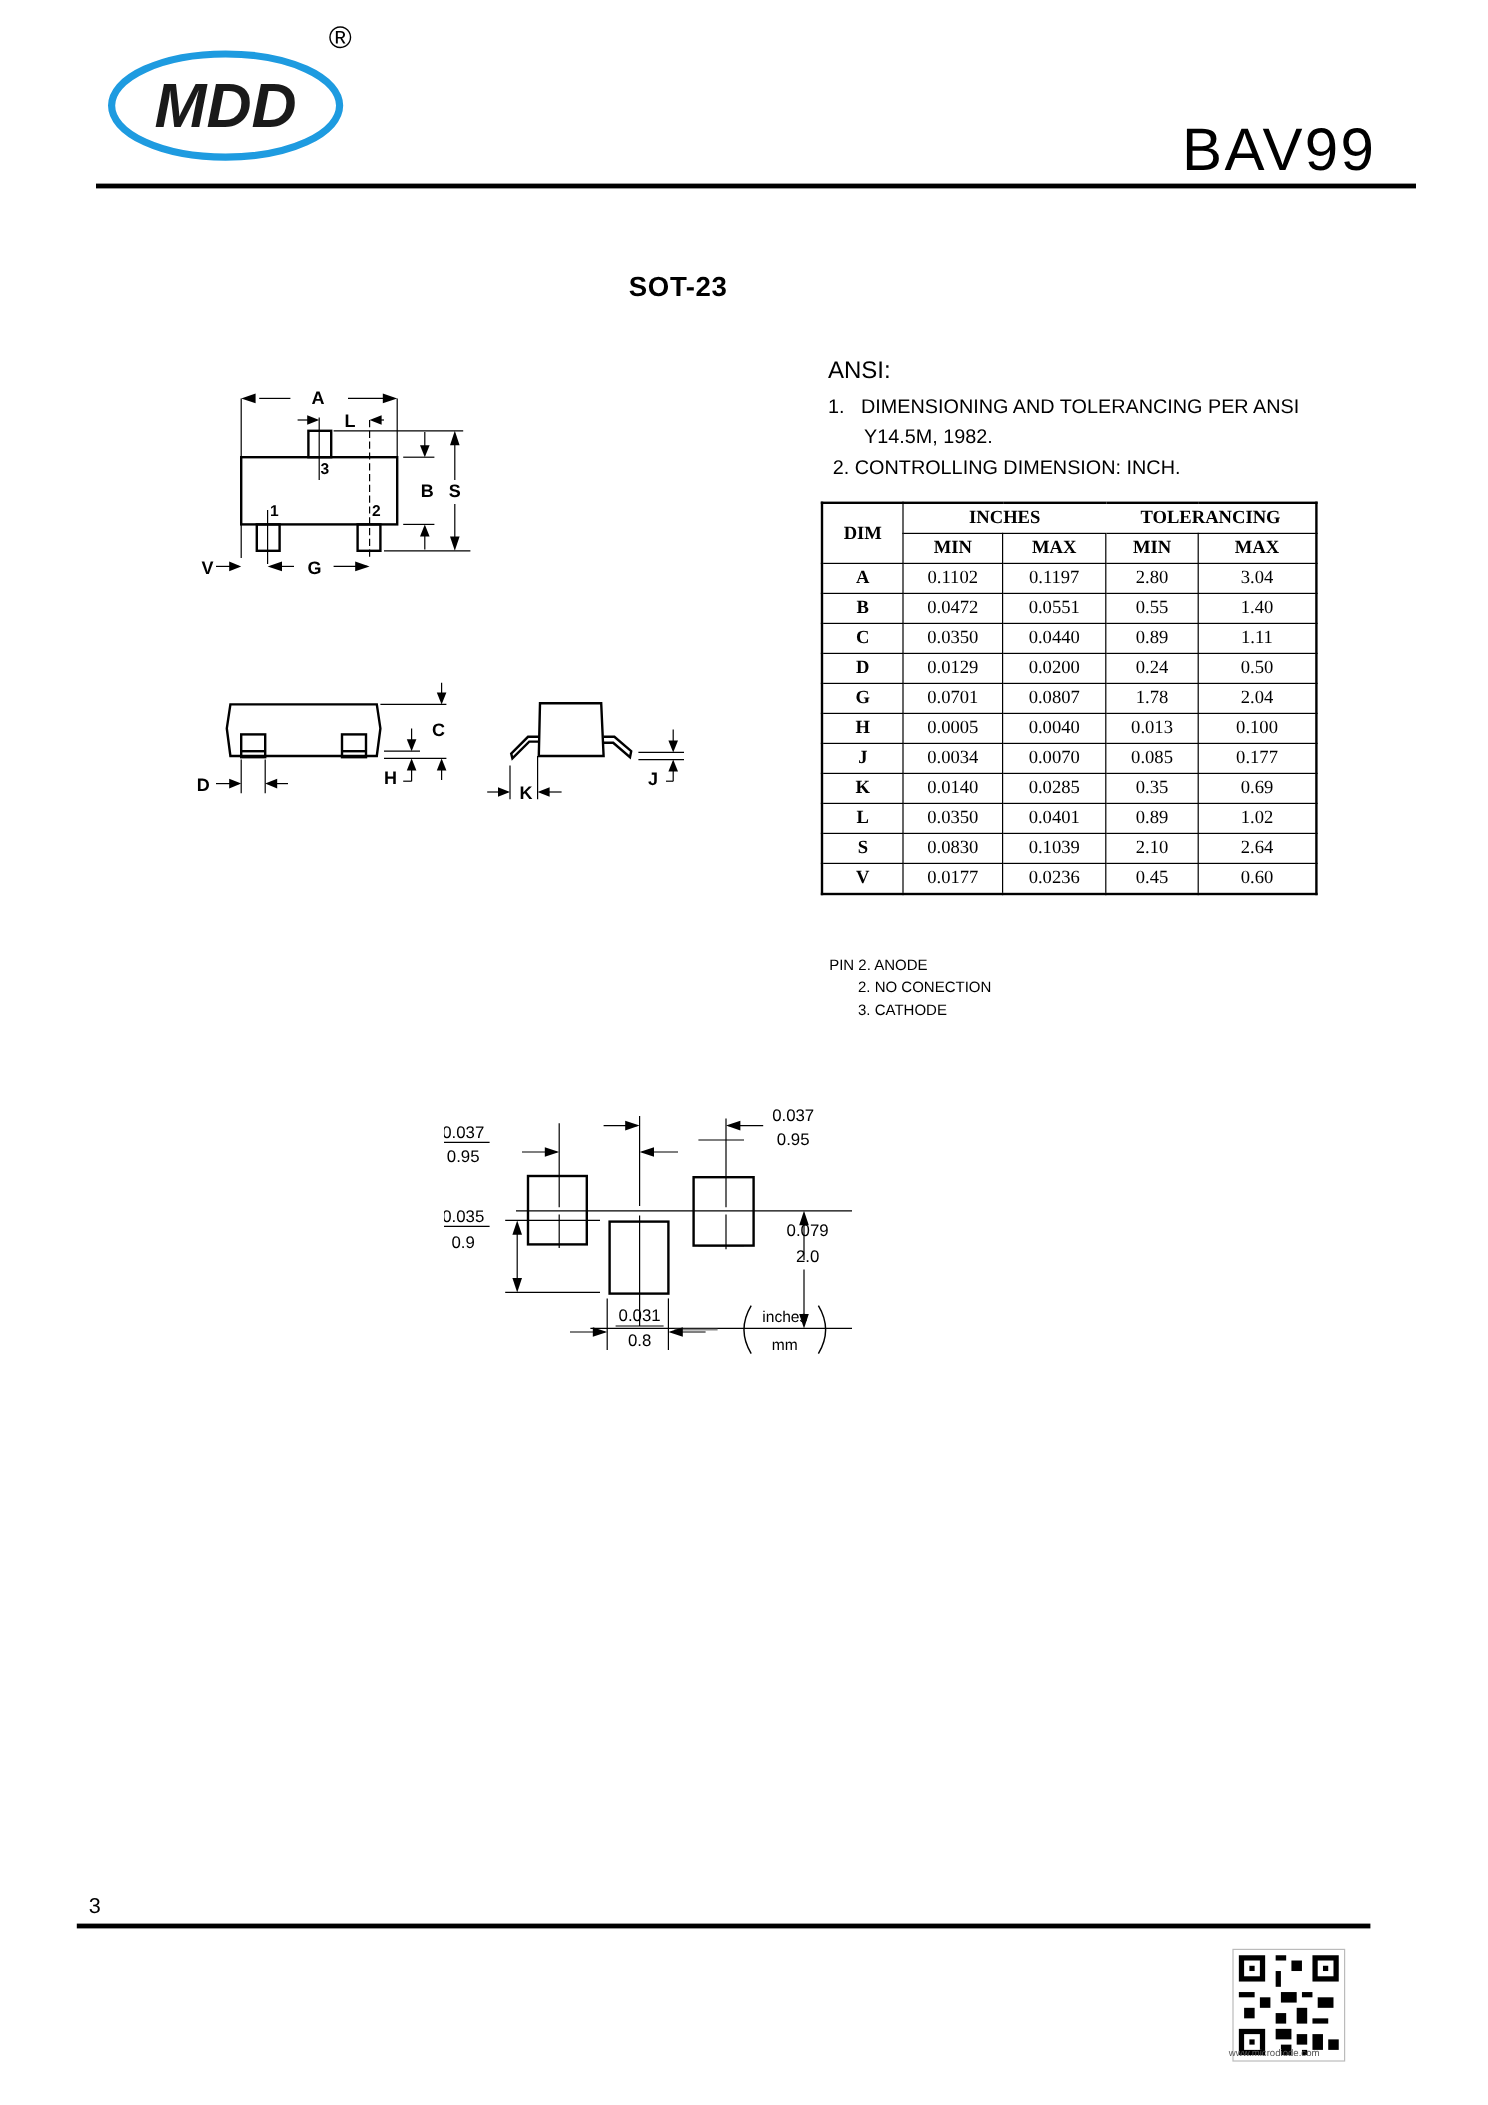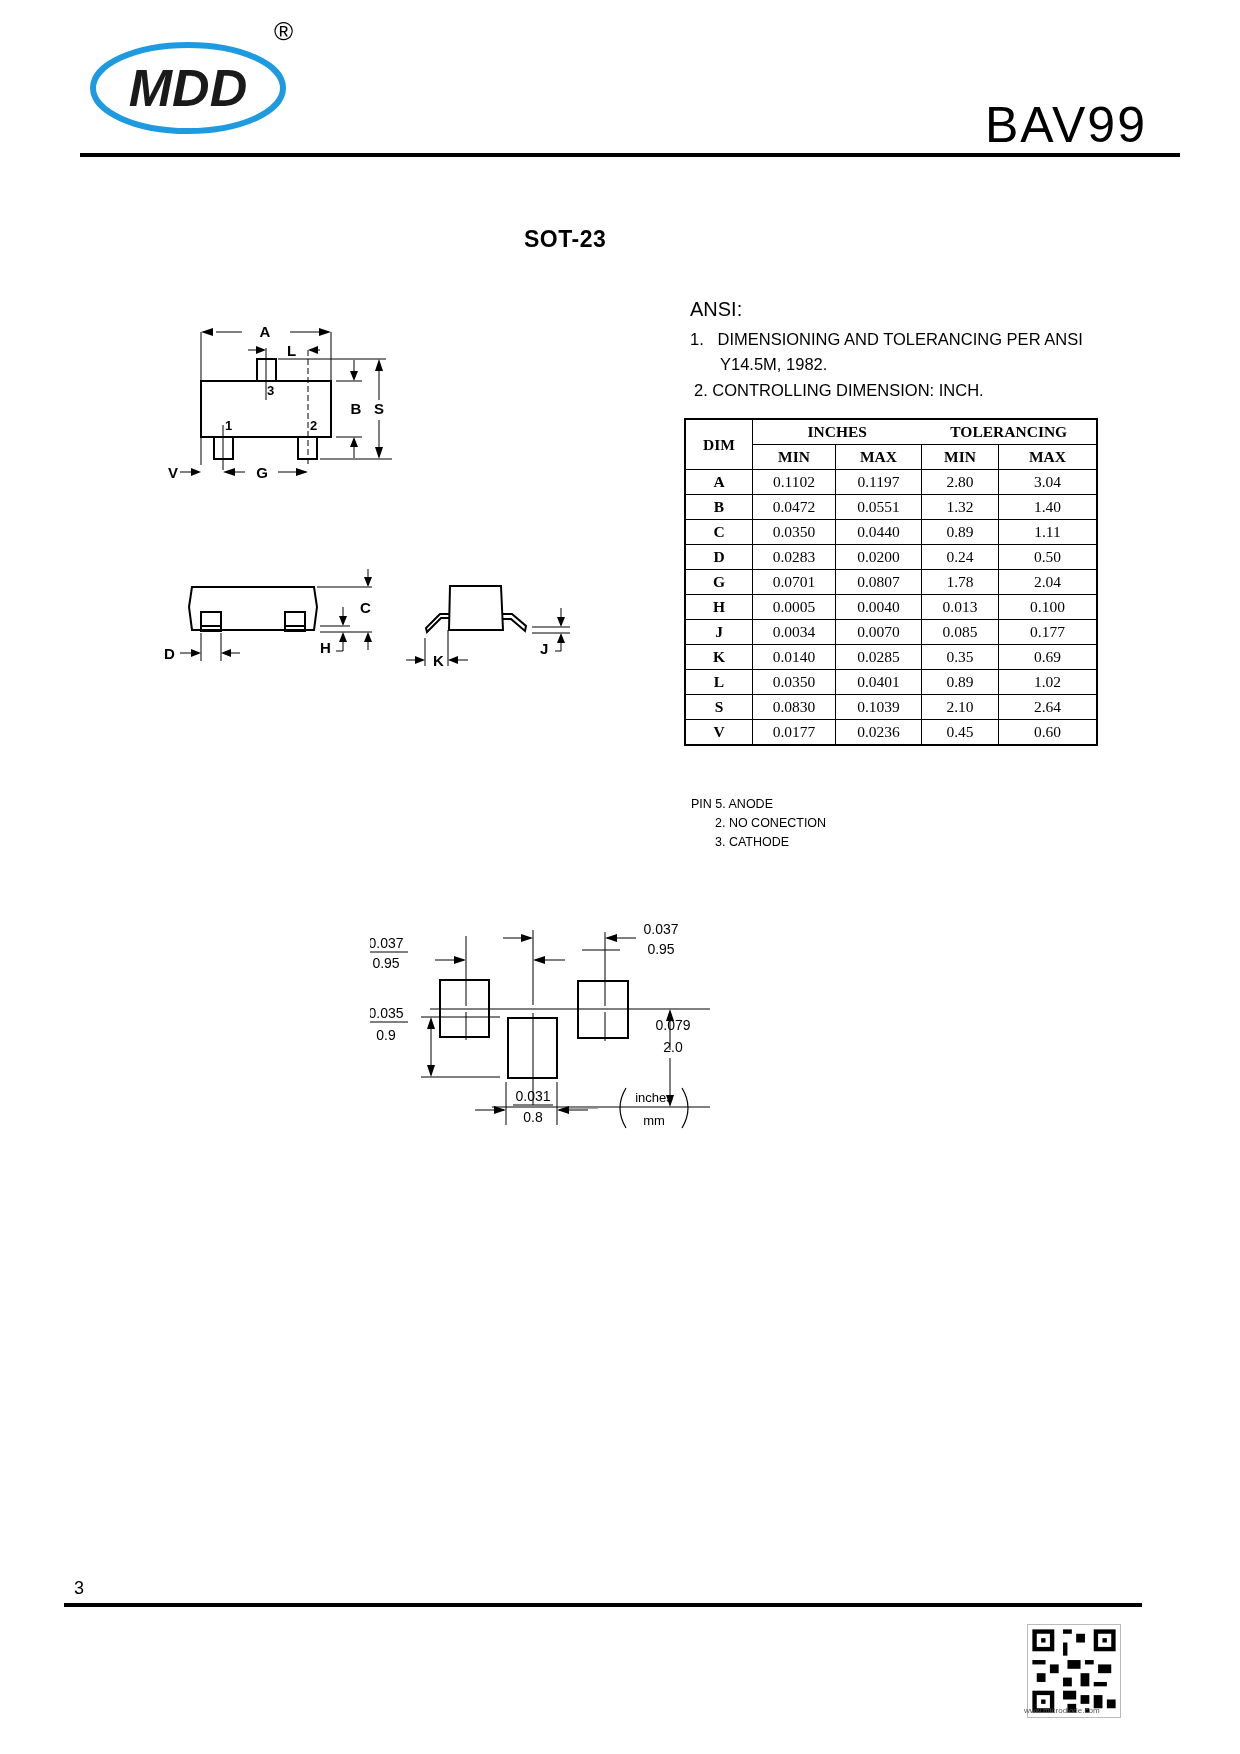--- a/index.html
+++ b/index.html
@@ -189,33 +189,33 @@
         <td class="dim">A</td>
         <td>0.1102</td>
         <td>0.1197</td>
         <td>2.80</td>
         <td>3.04</td>
       </tr>
   <tr>
         <td class="dim">B</td>
         <td>0.0472</td>
         <td>0.0551</td>
-        <td>1.32</td>
+        <td>0.55</td>
         <td>1.40</td>
       </tr>
   <tr>
         <td class="dim">C</td>
         <td>0.0350</td>
         <td>0.0440</td>
         <td>0.89</td>
         <td>1.11</td>
       </tr>
   <tr>
         <td class="dim">D</td>
-        <td>0.0283</td>
+        <td>0.0129</td>
         <td>0.0200</td>
         <td>0.24</td>
         <td>0.50</td>
       </tr>
   <tr>
         <td class="dim">G</td>
         <td>0.0701</td>
         <td>0.0807</td>
         <td>1.78</td>
         <td>2.04</td>
@@ -258,21 +258,21 @@
   <tr>
         <td class="dim">V</td>
         <td>0.0177</td>
         <td>0.0236</td>
         <td>0.45</td>
         <td>0.60</td>
       </tr>
 </tbody>
   </table>
 
-<div class="abs pins p1">PIN 5. ANODE</div>
+<div class="abs pins p1">PIN 2. ANODE</div>
 <div class="abs pins p2">2. NO CONECTION</div>
 <div class="abs pins p3">3. CATHODE</div>
 
 <svg class="abs" style="left:370px;top:910px;width:340px;height:330px" viewBox="0 0 340 330">
   <g stroke="#000" fill="none" stroke-width="2">
     <rect x="70" y="70" width="49" height="57"></rect>
     <rect x="208" y="71" width="50" height="57"></rect>
     <rect x="138" y="108" width="49" height="60"></rect>
   </g>
   <g stroke="#000" stroke-width="1">

